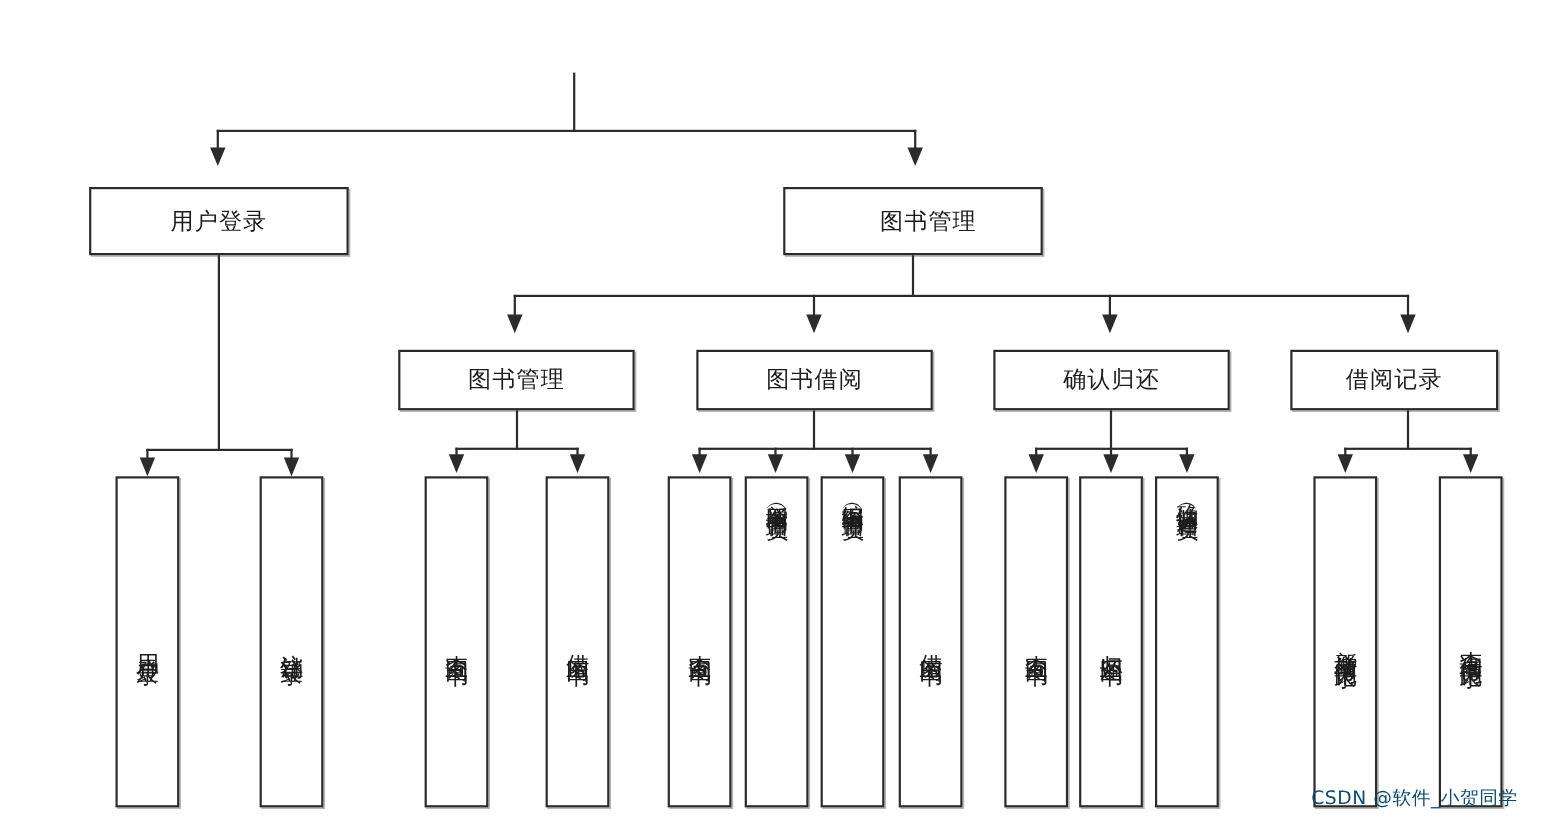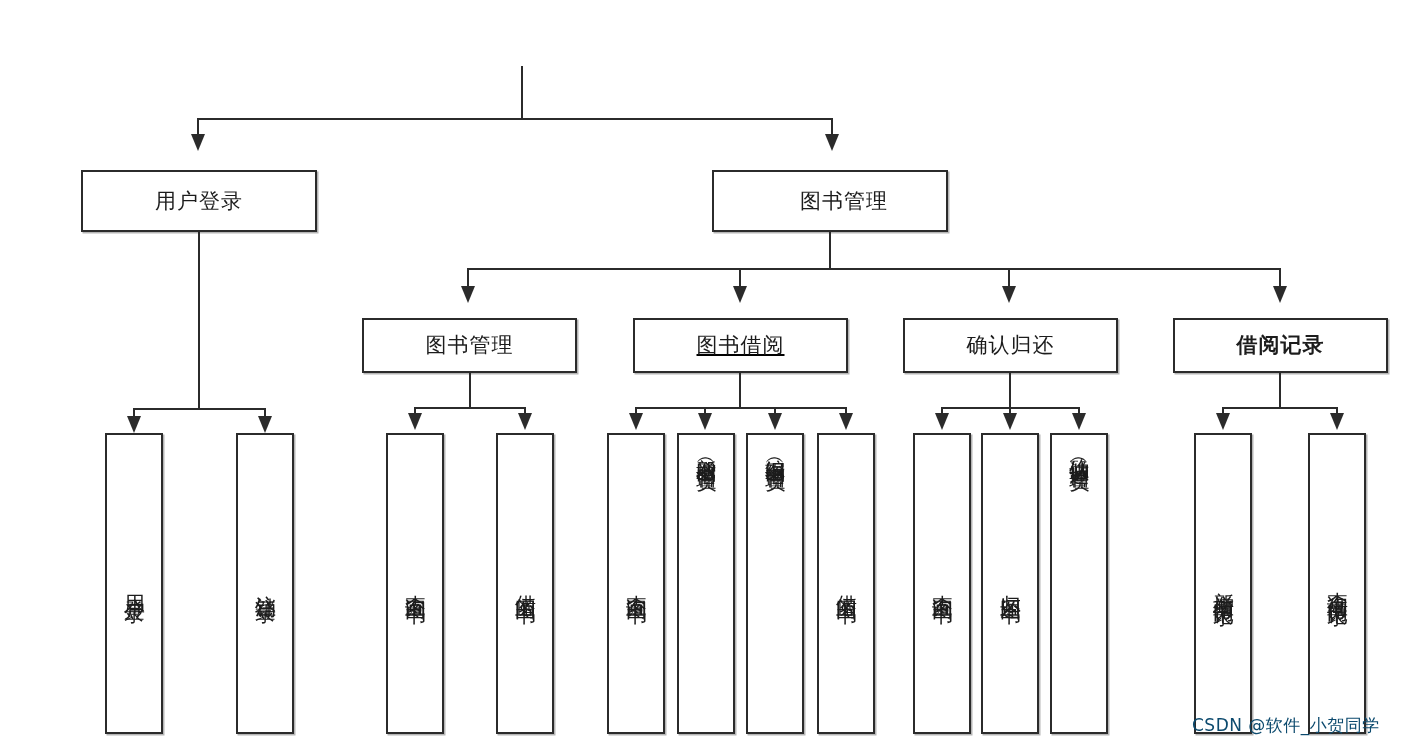--- a/index.html
+++ b/index.html
@@ -94,27 +94,27 @@
   <div class="ln vln" style="left:739px;top:268px;width:2px;height:20px;"></div>
   <div class="arrow" style="left:733px;top:286px;"></div>
   <div class="ln vln" style="left:1008px;top:268px;width:2px;height:20px;"></div>
   <div class="arrow" style="left:1002px;top:286px;"></div>
   <div class="ln vln" style="left:1279px;top:268px;width:2px;height:20px;"></div>
   <div class="arrow" style="left:1273px;top:286px;"></div>
 
   <div class="node h-node" style="left:362px;top:318px;width:215px;height:55px;">
     <span class="lbl">图书管理</span>
   </div>
-  <div class="node h-node" style="left:633px;top:318px;width:215px;height:55px;text-decoration:underline;">
+  <div class="node h-node" style="left:633px;top:318px;width:215px;height:55px;">
     <span class="lbl">图书借阅</span>
   </div>
   <div class="node h-node" style="left:903px;top:318px;width:215px;height:55px;">
     <span class="lbl">确认归还</span>
   </div>
-  <div class="node h-node" style="left:1173px;top:318px;width:215px;height:55px;font-weight:bold;">
+  <div class="node h-node" style="left:1173px;top:318px;width:189px;height:55px;">
     <span class="lbl">借阅记录</span>
   </div>
 
   <div class="ln vln" style="left:469px;top:373px;width:2px;height:36px;"></div>
   <div class="ln hln" style="left:414px;top:407px;width:112px;height:2px;"></div>
   <div class="ln vln" style="left:414px;top:407px;width:2px;height:8px;"></div>
   <div class="arrow" style="left:408px;top:413px;"></div>
   <div class="ln vln" style="left:524px;top:407px;width:2px;height:8px;"></div>
   <div class="arrow" style="left:518px;top:413px;"></div>
 

